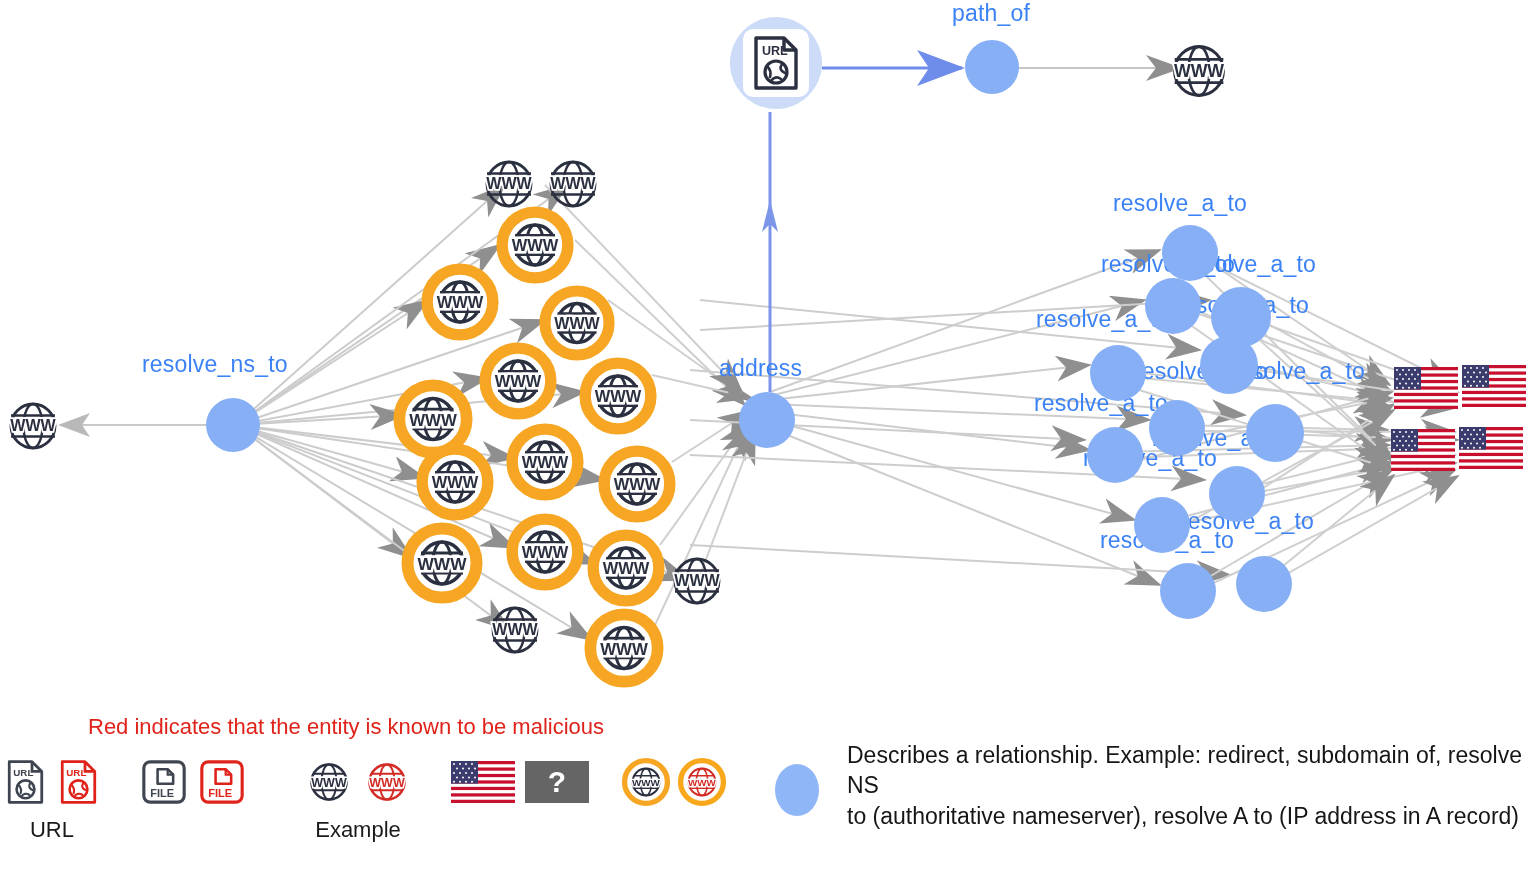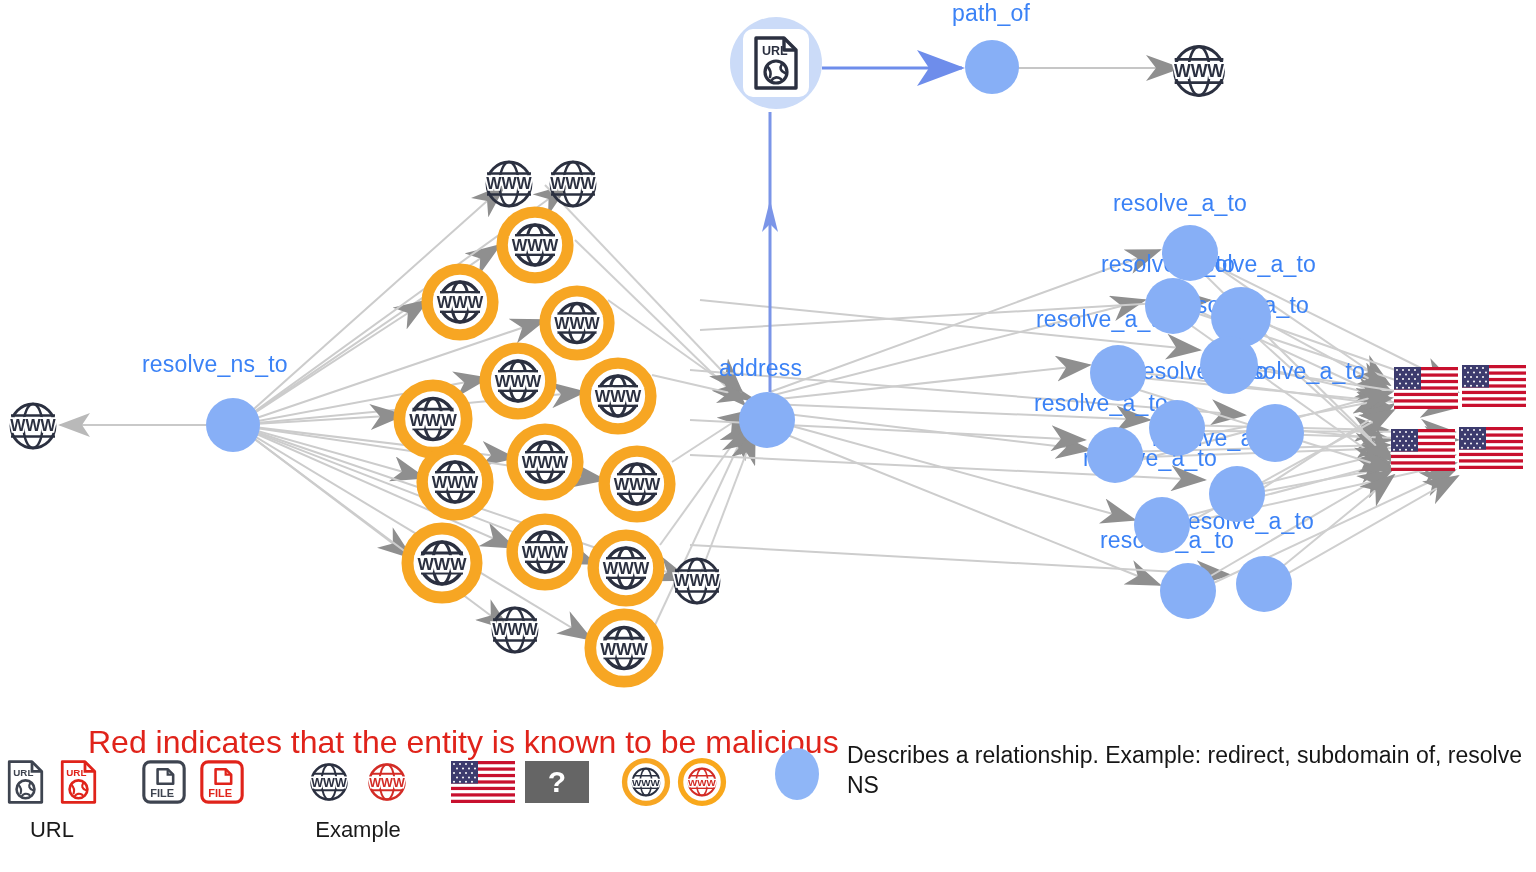--- a/index.html
+++ b/index.html
@@ -14,21 +14,21 @@
   .edge-label{
     position:absolute;color:#3b82f6;font-size:23px;white-space:nowrap;
     letter-spacing:.2px;
   }
   .node{position:absolute;}
   .rel-node{border-radius:50%;background:#87AFF6;}
 
   
   #legend{position:absolute;left:0;top:706px;width:1536px;height:166px;}
   .legend-warning{
-    position:absolute;left:88px;top:18px;color:#E0231A;font-size:32px;
+    position:absolute;left:88px;top:8px;color:#E0231A;font-size:22px;
   }
   .legend-item{position:absolute;text-align:center;}
   .legend-icons{display:flex;align-items:center;justify-content:center;gap:14px;height:56px;}
   .legend-caption{font-size:22px;color:#1a1a1a;line-height:1.08;margin-top:8px;}
   .legend-caption .sub{font-size:18px;display:block;}
   #legend-rel{position:absolute;left:775px;top:34px;display:flex;align-items:center;gap:28px;}
   #legend-rel .dot{width:44px;height:52px;border-radius:50%;background:#8FB6F7;flex:none;margin-top:8px;}
   #legend-rel .txt{font-size:23px;color:#161616;line-height:1.32;}
 
   
@@ -601,15 +601,16 @@
         <path d="M14,21 H42 M14,35 H42" fill="none" stroke="#D32C26" stroke-width="1.8"></path>
         <text x="28" y="32" text-anchor="middle" font-size="11" font-weight="bold" fill="#D32C26" font-family="'Liberation Sans',sans-serif" stroke="#fff" stroke-width="3" paint-order="stroke">WWW</text>
       </svg>
     </div>
   </div>
 
   <div id="legend-rel">
     <div class="dot"></div>
     <div class="txt">
       <div>Describes a relationship. Example: redirect, subdomain of, resolve  NS</div>
+      <div>to (authoritative nameserver), resolve A to (IP address in A record)</div>
     </div>
   </div>
 </div>
 
 </body></html>

